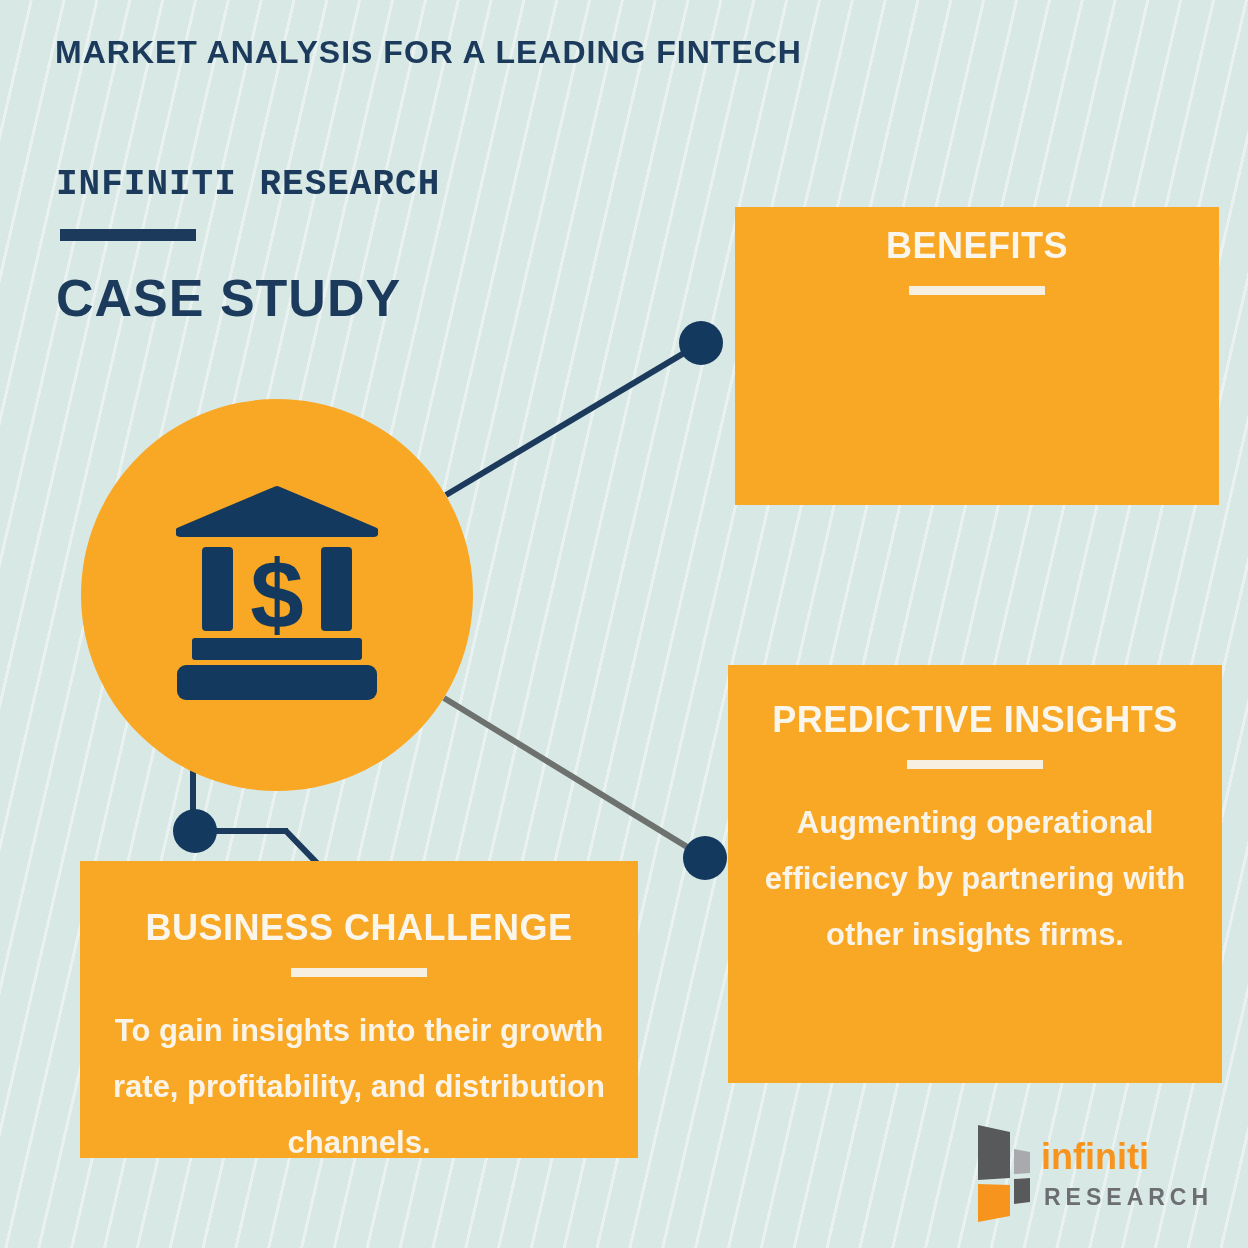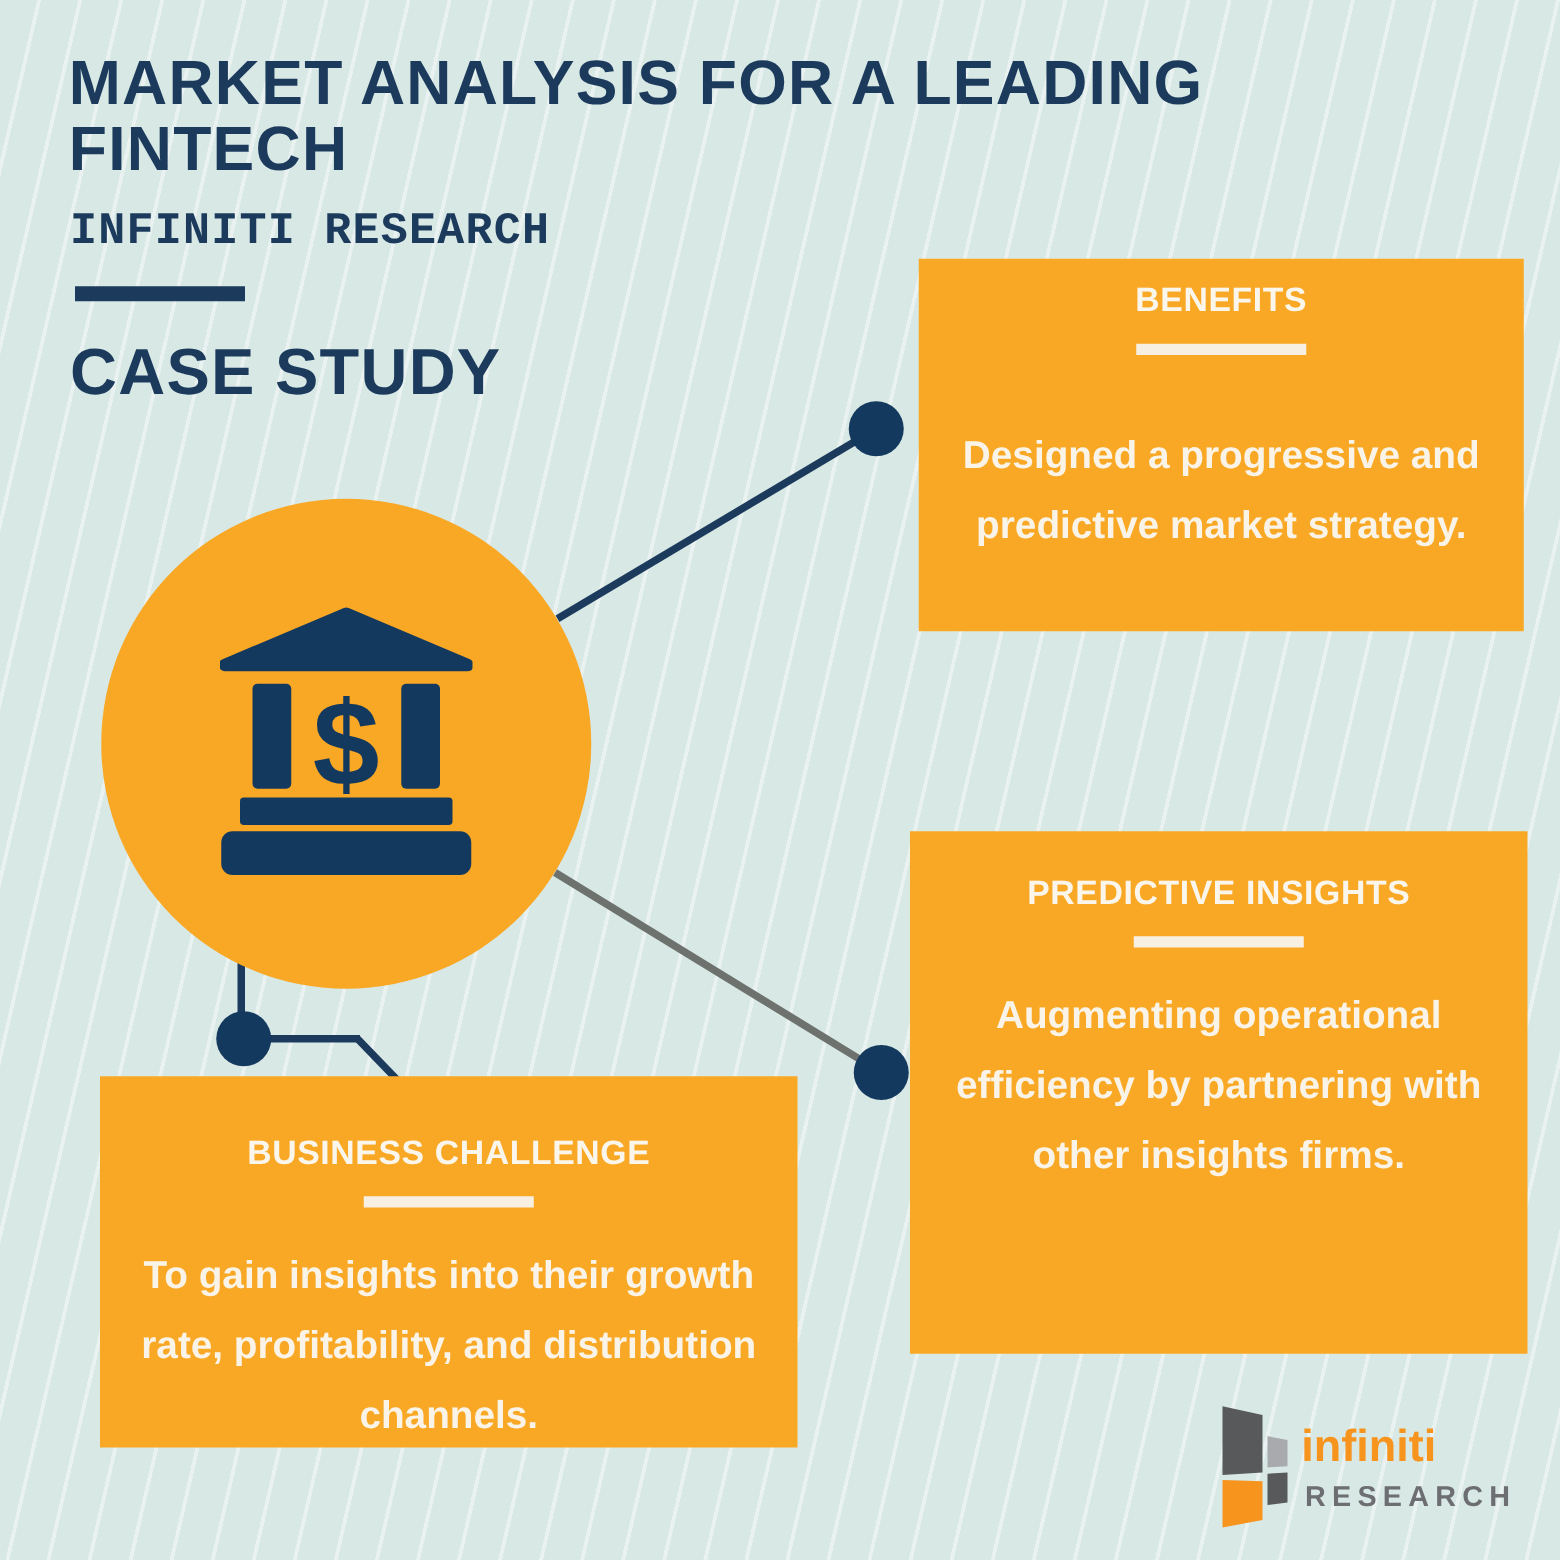--- a/index.html
+++ b/index.html
@@ -10,22 +10,22 @@
   }
   .stripes{
     position:absolute;inset:0;z-index:0;pointer-events:none;
     background:repeating-linear-gradient(103deg,
       rgba(255,255,255,0) 0px, rgba(255,255,255,0) 29px,
       rgba(255,255,255,0.45) 29px, rgba(255,255,255,0.45) 32px);
   }
   .abs{position:absolute;}
   
   .title{
-    left:55px;top:40px;width:1060px;
-    color:#1b3a5c;font-weight:700;font-size:50px;line-height:53px;
+    left:55px;top:26px;width:1060px;
+    color:#1b3a5c;font-weight:700;font-size:32px;line-height:53px;
     letter-spacing:1px;z-index:2;margin:0;
   }
   .subtitle{
     left:56px;top:164px;color:#1b3a5c;font-weight:700;font-size:36px;
     letter-spacing:1px;z-index:2;font-family:Liberation Mono, monospace;
   }
   .title-divider{
     left:60px;top:229px;width:136px;height:12px;background:#1b3a5c;z-index:2;
   }
   .case-label{
@@ -50,21 +50,21 @@
   .dot-predictive{left:683px;top:836px;}
   .dot-business{left:173px;top:809px;}
   
   .card{
     position:absolute;background:#f9a825;color:#faf4e8;text-align:center;z-index:2;
   }
   .card-benefits{left:735px;top:207px;width:484px;height:298px;}
   .card-predictive{left:728px;top:665px;width:494px;height:418px;}
   .card-business{left:80px;top:861px;width:558px;height:297px;}
   .card-title{
-    font-size:27px;font-weight:700;letter-spacing:0.5px;color:#fbf6ec;
+    font-size:36px;font-weight:700;letter-spacing:0.5px;color:#fbf6ec;
   }
   .card-benefits .card-title{margin-top:18px;}
   .card-predictive .card-title{margin-top:34px;}
   .card-business .card-title{margin-top:46px;}
   .card-rule{width:136px;height:9px;background:#f6efe2;margin:19px auto 0;}
   .card-body{
     font-size:31px;font-weight:700;line-height:56px;padding:0 14px;
   }
   .card-benefits .card-body{margin-top:52px;}
   .card-predictive .card-body{margin-top:26px;}
@@ -112,21 +112,20 @@
       <rect x="16" y="153" width="170" height="22" rx="3" stroke="none"></rect>
       <rect x="1" y="180" width="200" height="35" rx="9" stroke="none"></rect>
       <text x="101" y="143" text-anchor="middle" font-size="96" font-weight="bold" font-family="Liberation Sans, sans-serif" stroke="none">$</text>
     </g>
   </svg>
 </div>
 
 <div class="card card-benefits">
   <div class="card-title">BENEFITS</div>
   <div class="card-rule"></div>
-  <div class="card-body">Designed a progressive and predictive market strategy.</div>
 </div>
 
 <div class="card card-predictive">
   <div class="card-title">PREDICTIVE INSIGHTS</div>
   <div class="card-rule"></div>
   <div class="card-body">Augmenting operational efficiency by partnering with other insights firms.</div>
 </div>
 
 <div class="card card-business">
   <div class="card-title">BUSINESS CHALLENGE</div>

